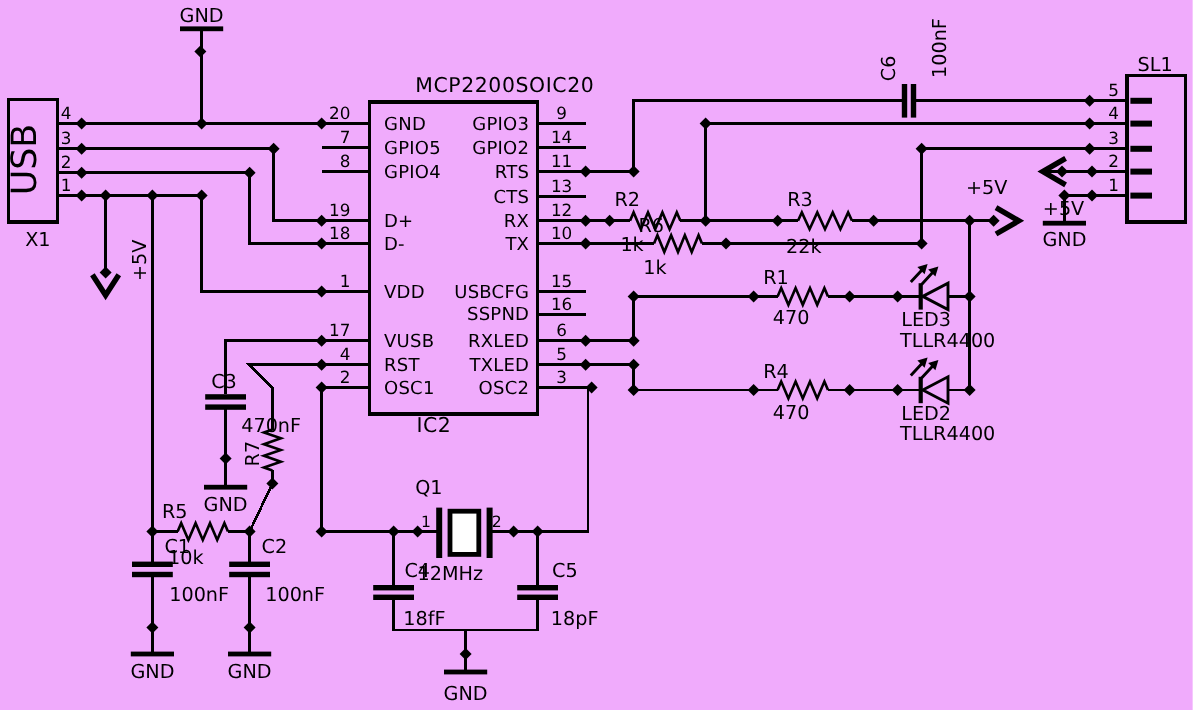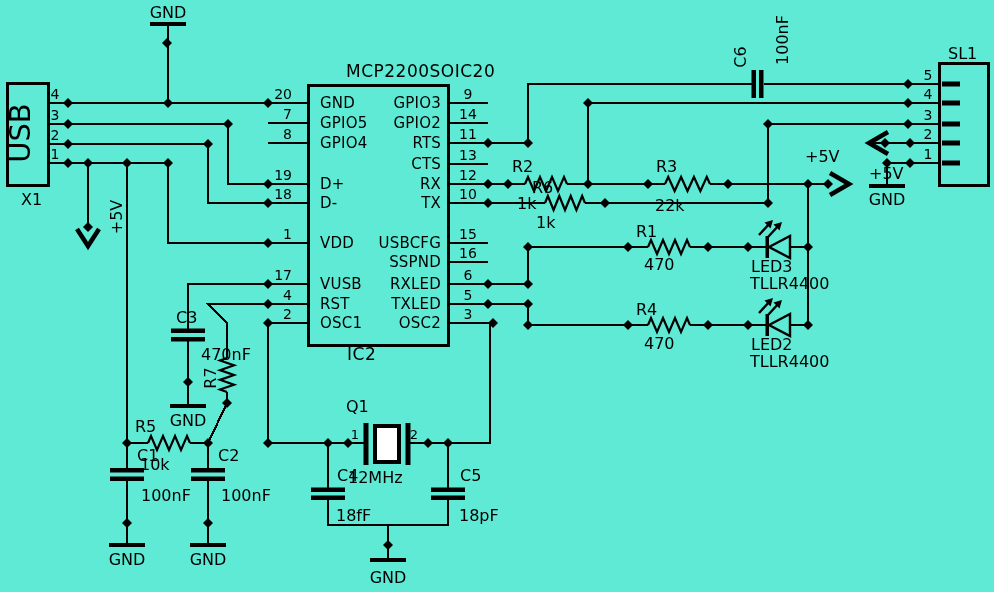--- a/index.html
+++ b/index.html
@@ -1,16 +1,16 @@
 <!DOCTYPE html>
 <html><head>
 <meta charset="utf-8">
 <style>
   html,body{margin:0;padding:0;background:#fff;width:994px;height:592px;overflow:hidden;}
-  #canvas{position:relative;width:994px;height:592px;background:#5eead4;}
+  #canvas{position:relative;width:994px;height:592px;background:#f0abfc;}
   svg{position:absolute;left:0;top:0;}
   text{fill:#000;font-family:"DejaVu Sans","Liberation Sans",sans-serif;}
   .t16{font-size:16px;}
   .t17{font-size:17px;letter-spacing:.5px;}
   .t15{font-size:15px;letter-spacing:.2px;}
   .t14{font-size:14px;}
   .t13{font-size:13px;}
   .t29{font-size:29px;}
   .wire{stroke:#000;stroke-width:2.2;fill:none;shape-rendering:crispEdges;}
   .sym{stroke:#000;stroke-width:2.4;fill:none;}

